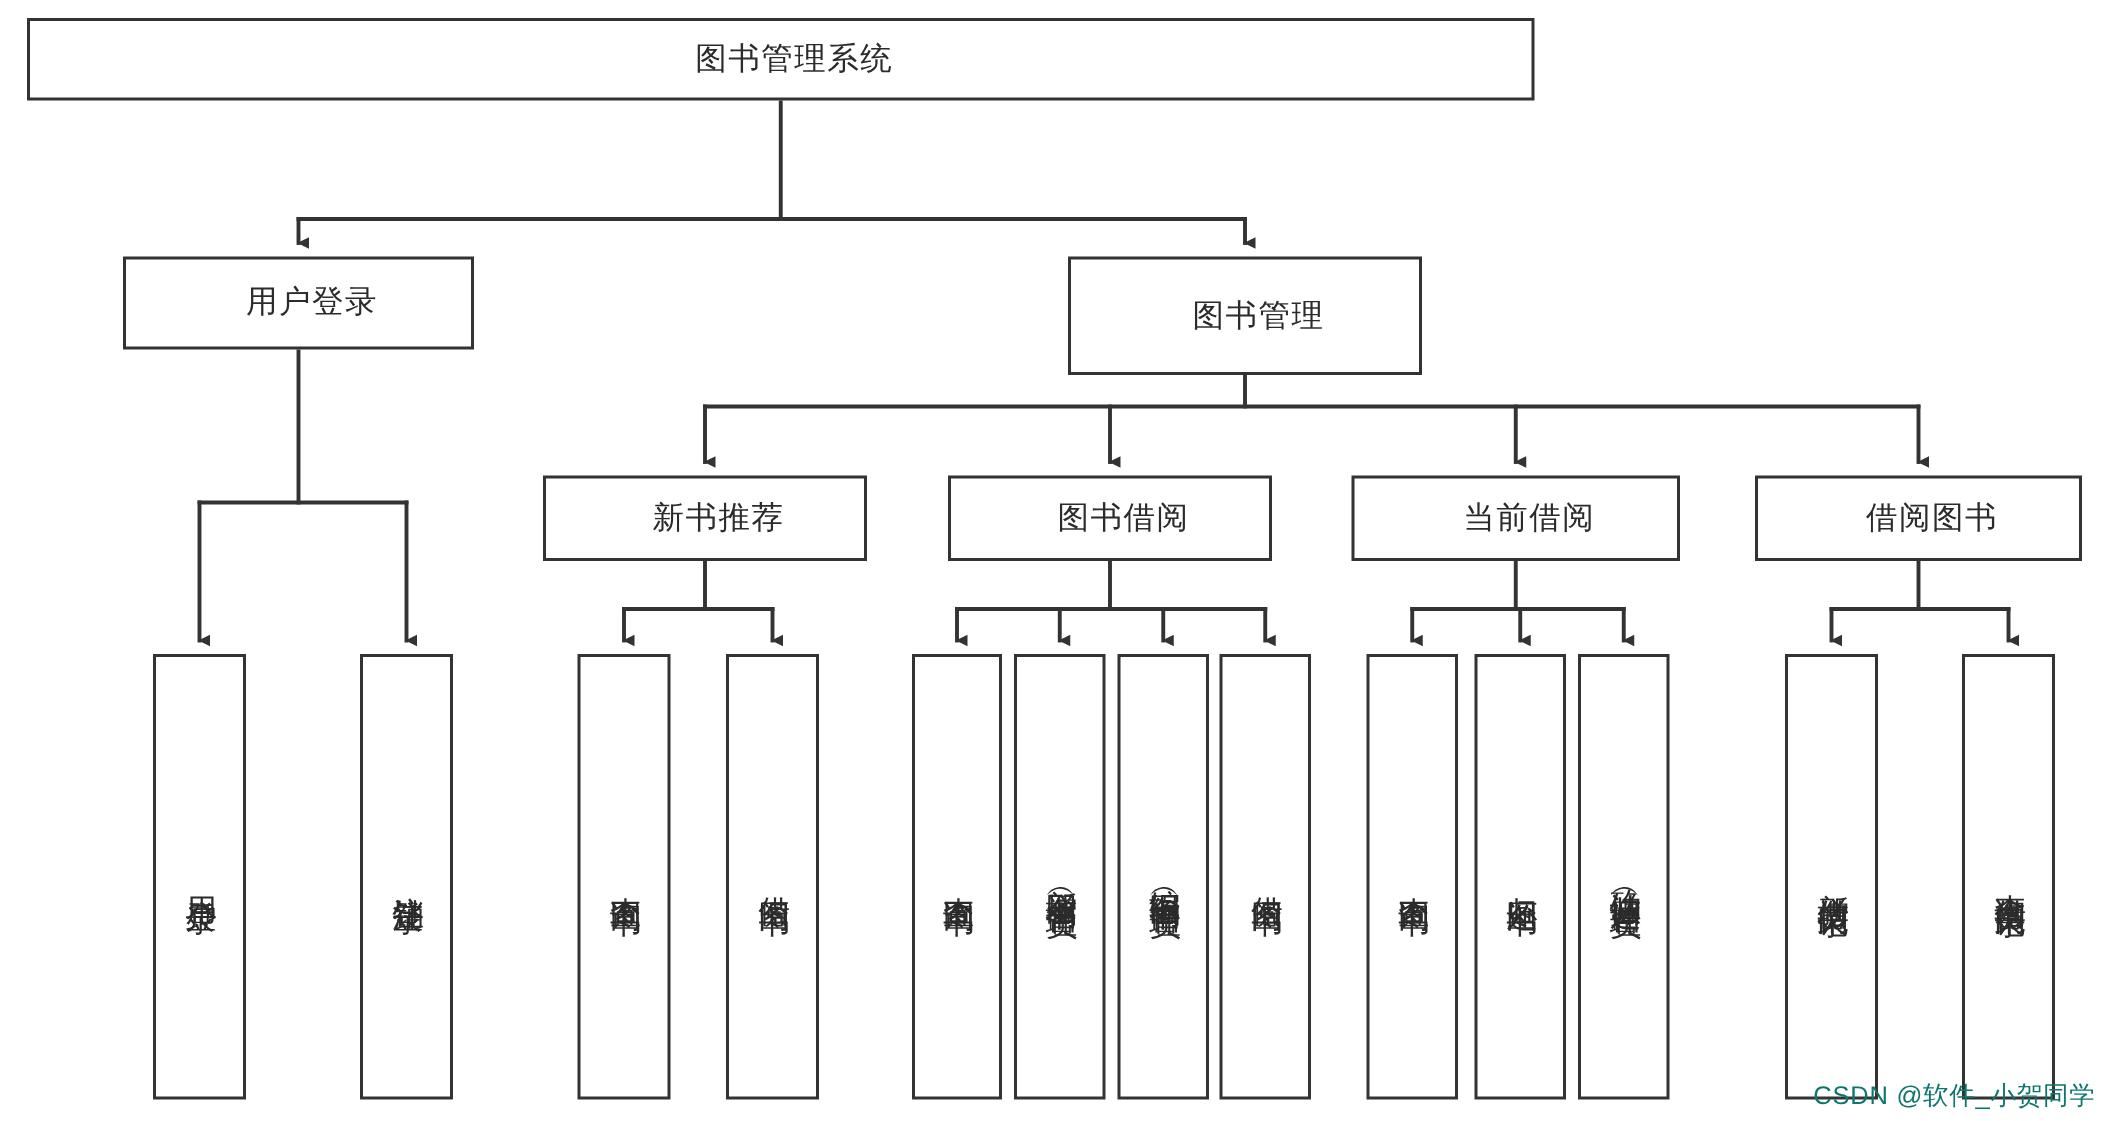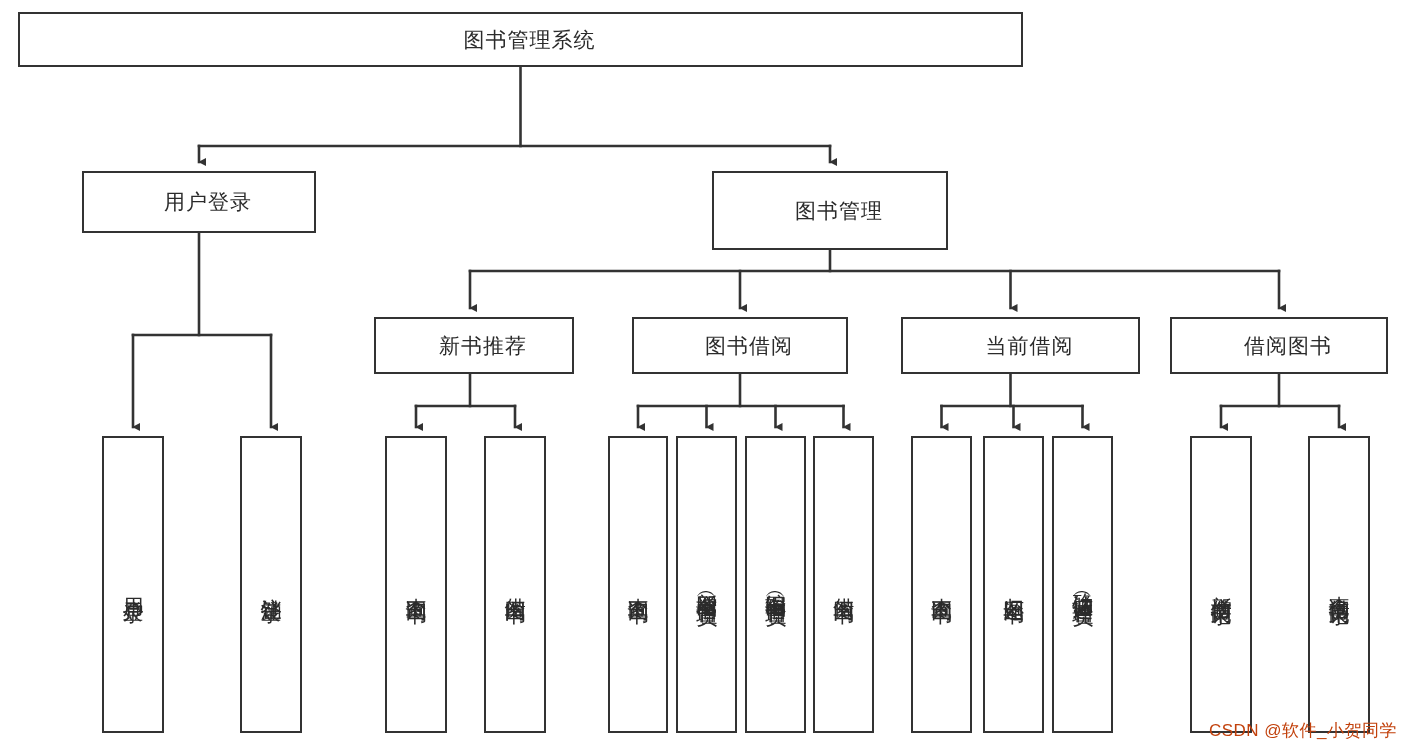--- a/index.html
+++ b/index.html
@@ -55,21 +55,21 @@
   }
   .node .label {
     display: block;
     white-space: nowrap;
   }
   #watermark {
     position: absolute;
     right: 8px;
     bottom: 5px;
     font-size: 17px;
-    color: #c2410c;
+    color: #0f766e;
     letter-spacing: 0.5px;
     white-space: nowrap;
     font-family: "Liberation Sans", "DejaVu Sans", sans-serif;
   }
 </style>
 </head>
 <body>
 
 <div id="diagram-root">
 
@@ -120,27 +120,27 @@
     <span class="label">图书管理系统</span>
   </div>
 
   <div class="node horizontal" style="left: 82px; top: 171px; width: 234px; height: 62px;">
     <span class="label">用户登录</span>
   </div>
   <div class="node horizontal" style="left: 712px; top: 171px; width: 236px; height: 79px;">
     <span class="label">图书管理</span>
   </div>
 
-  <div class="node horizontal" style="left: 374px; top: 317px; width: 200px; height: 57px;">
+  <div class="node horizontal" style="left: 362px; top: 317px; width: 216px; height: 57px;">
     <span class="label">新书推荐</span>
   </div>
   <div class="node horizontal" style="left: 632px; top: 317px; width: 216px; height: 57px;">
     <span class="label">图书借阅</span>
   </div>
-  <div class="node horizontal" style="left: 901px; top: 317px; width: 239px; height: 57px;">
+  <div class="node horizontal" style="left: 901px; top: 317px; width: 219px; height: 57px;">
     <span class="label">当前借阅</span>
   </div>
   <div class="node horizontal" style="left: 1170px; top: 317px; width: 218px; height: 57px;">
     <span class="label">借阅图书</span>
   </div>
 
   <div class="node vertical" style="left: 102px; top: 436px; width: 62px; height: 297px;">
     <span class="label">用户登录</span>
   </div>
   <div class="node vertical" style="left: 240px; top: 436px; width: 62px; height: 297px;">

